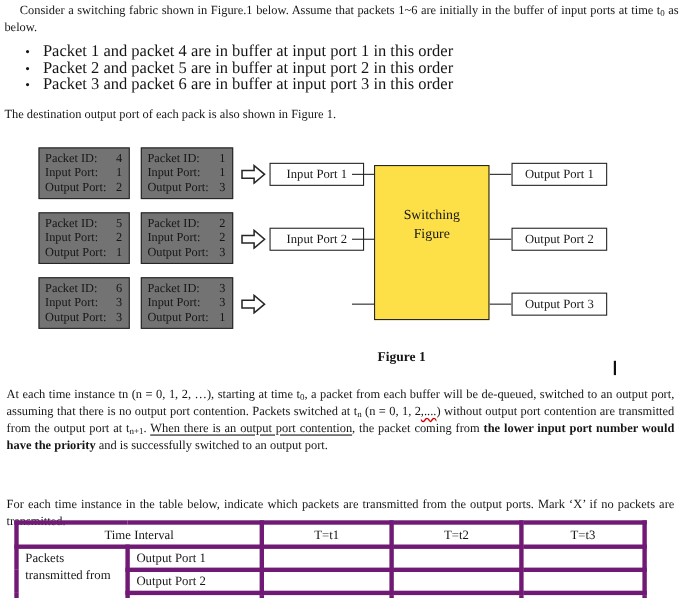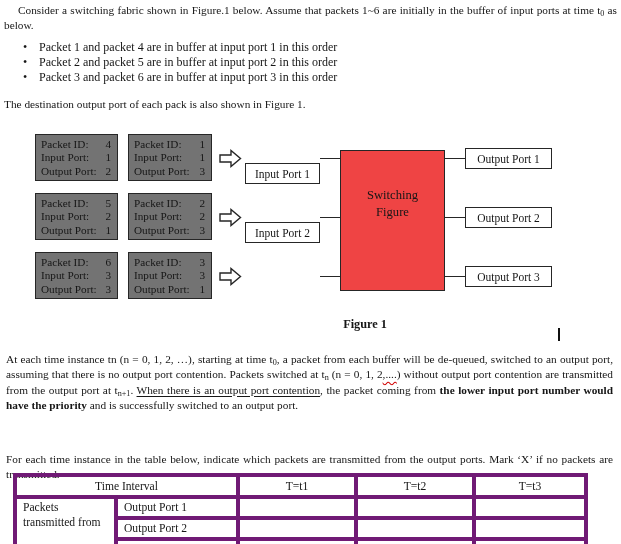--- a/index.html
+++ b/index.html
@@ -12,41 +12,41 @@
     position:absolute; font-size:11.3px; line-height:15.4px;
     text-align:justify; margin:0;
   }
   .para.single { text-align:left; }
   sub { font-size:0.72em; vertical-align:-0.22em; line-height:0; }
   .u { text-decoration:underline; text-underline-offset:2px; }
   .squiggle { text-decoration:#d00000 wavy underline; text-underline-offset:2px; }
   .b { font-weight:bold; }
   ul.bullets {
     position:absolute; margin:0; padding:0; list-style:none;
-    font-size:12px; line-height:15.2px;
+    font-size:15px; line-height:15.2px;
   }
   ul.bullets li { padding-left:17px; position:relative; }
   ul.bullets li::before { content:"\2022"; position:absolute; left:1px; font-size:12px; }
   
   .fig { position:absolute; top:125px; left:0; width:621px; height:215px; }
   .pbox {
     position:absolute; height:47px; border:1.4px solid #262626; background:#737373;
     box-sizing:border-box; padding:2.5px 6px 0 5px; font-size:11.2px;
   }
   .pline { display:flex; justify-content:space-between; line-height:13.6px; white-space:nowrap; }
   .portbox {
     position:absolute; height:21px; border:1.4px solid #262626; background:#fff;
     box-sizing:border-box; display:flex; align-items:center; justify-content:center;
     font-size:11.5px; white-space:nowrap;
   }
-  .portbox.in { width:75px; left:245px;margin-top:15px; }
+  .portbox.in { width:86px; left:245px; }
   .portbox.out { width:87px; left:465px; }
   .fabric {
     position:absolute; left:340px; top:25px; width:105px; height:141px;
-    border:1.4px solid #262626; box-sizing:border-box; background:#ef4444;
+    border:1.4px solid #262626; box-sizing:border-box; background:#fde047;
     display:flex; flex-direction:column; align-items:center; padding-top:36px;
     font-size:12.6px; line-height:17px;
   }
   .hline { position:absolute; width:20px; height:1.4px; background:#262626; }
   .arrow { position:absolute; width:23px; height:19px; }
   .caption {
     position:absolute; left:257px; top:192px; width:130px; text-align:right;
     font-weight:bold; font-size:12.3px;
   }
   .cursor { position:absolute; left:558px; top:203px; width:1.5px; height:13px; background:#101010; }

